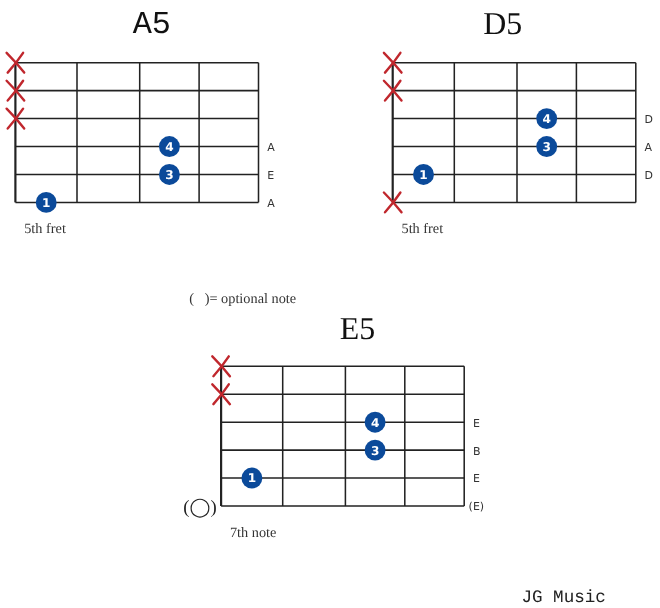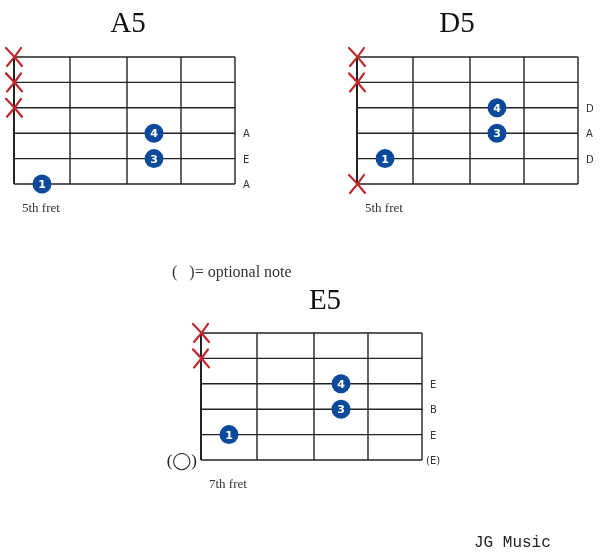--- a/index.html
+++ b/index.html
@@ -1,33 +1,33 @@
 <!DOCTYPE html>
 <html><head>
 <meta charset="utf-8">
 <style>
   html, body { margin: 0; padding: 0; background: #ffffff; }
   body { width: 600px; height: 553px; position: relative; overflow: hidden; font-family: "Liberation Serif", "DejaVu Serif", serif; }
   .title { position: absolute; font-size: 29px; color: #111; text-align: center; width: 120px; }
   .fret-label { position: absolute; font-size: 13px; color: #333; font-family: Liberation Serif, serif; }
-  .legend { position: absolute; font-size: 16px; color: #333; }
+  .legend { position: absolute; font-size: 13px; color: #333; }
   .watermark { position: absolute; font-size: 16px; color: #222; }
   svg.diagram { position: absolute; left: 0; top: 0; }
   .note-lbl { font-family: "DejaVu Sans", sans-serif; font-size: 10px; fill: #333; }
 </style>
 </head>
 <body>
 
-<div class="title" style="left:68px; top:6px;">A5</div>
+<div class="title" style="left:78px; top:6px;font-family:Liberation Mono, monospace;">A5</div>
 <div class="title" style="left:397px; top:6px;">D5</div>
 <div class="title" style="left:265px; top:283px;">E5</div>
 
 <div class="fret-label" style="left:22px; top:200px;">5th fret</div>
 <div class="fret-label" style="left:365px; top:200px;">5th fret</div>
-<div class="fret-label" style="left:209px; top:476px;">7th fret</div>
+<div class="fret-label" style="left:209px; top:476px;">7th note</div>
 
 <div class="legend" style="left:172px; top:263px; white-space:pre;">(   )= optional note</div>
 
 <div class="watermark" style="left:474px; top:534px;font-family:Liberation Mono, monospace;">JG Music Lessons</div>
 
 <svg class="diagram" id="diagrams" width="600" height="553" xmlns="http://www.w3.org/2000/svg">
     <line x1="14" y1="57" x2="235" y2="57" stroke="#222222" stroke-width="1.4"></line>
     <line x1="14" y1="82.4" x2="235" y2="82.4" stroke="#222222" stroke-width="1.4"></line>
     <line x1="14" y1="107.8" x2="235" y2="107.8" stroke="#222222" stroke-width="1.4"></line>
     <line x1="14" y1="133.2" x2="235" y2="133.2" stroke="#222222" stroke-width="1.4"></line>

